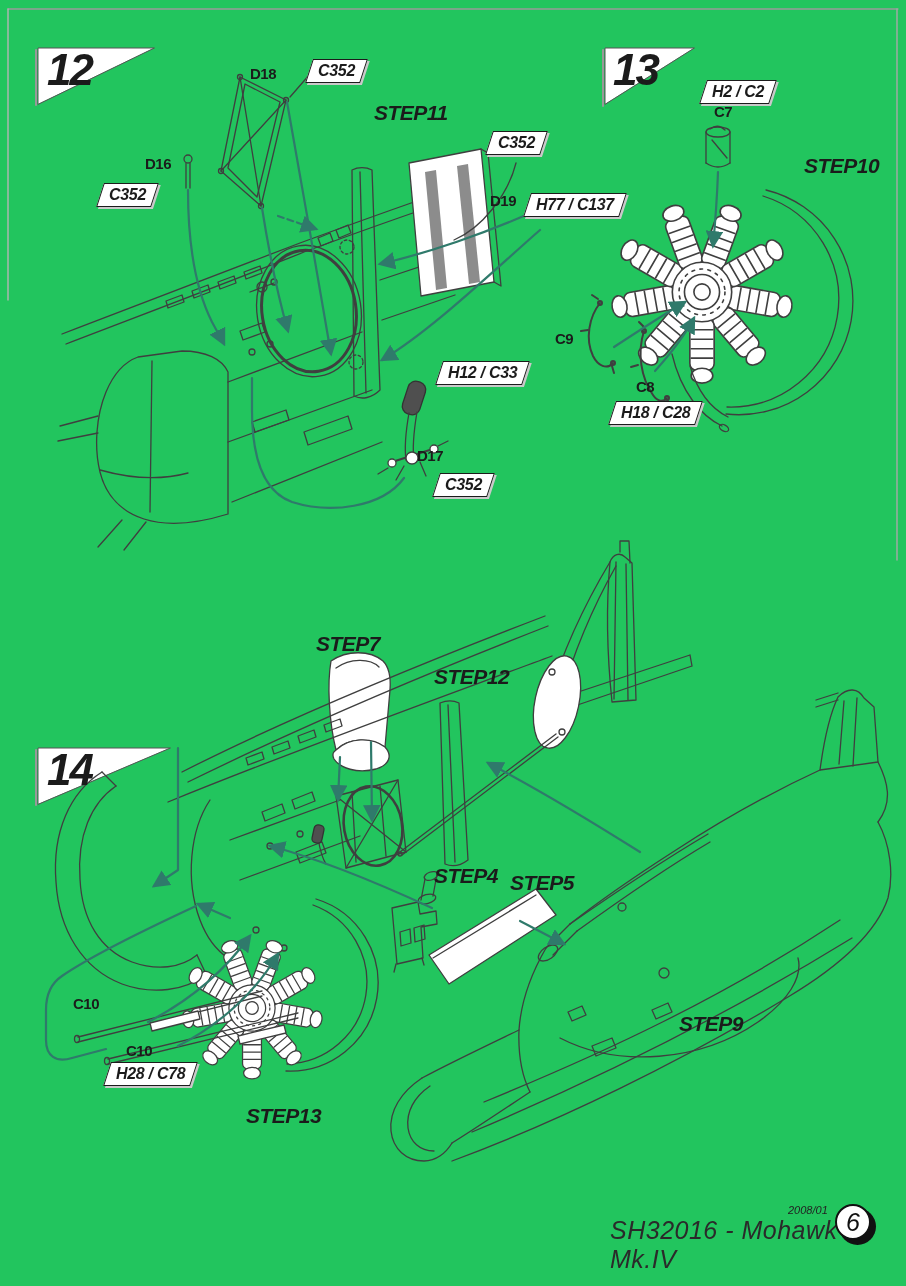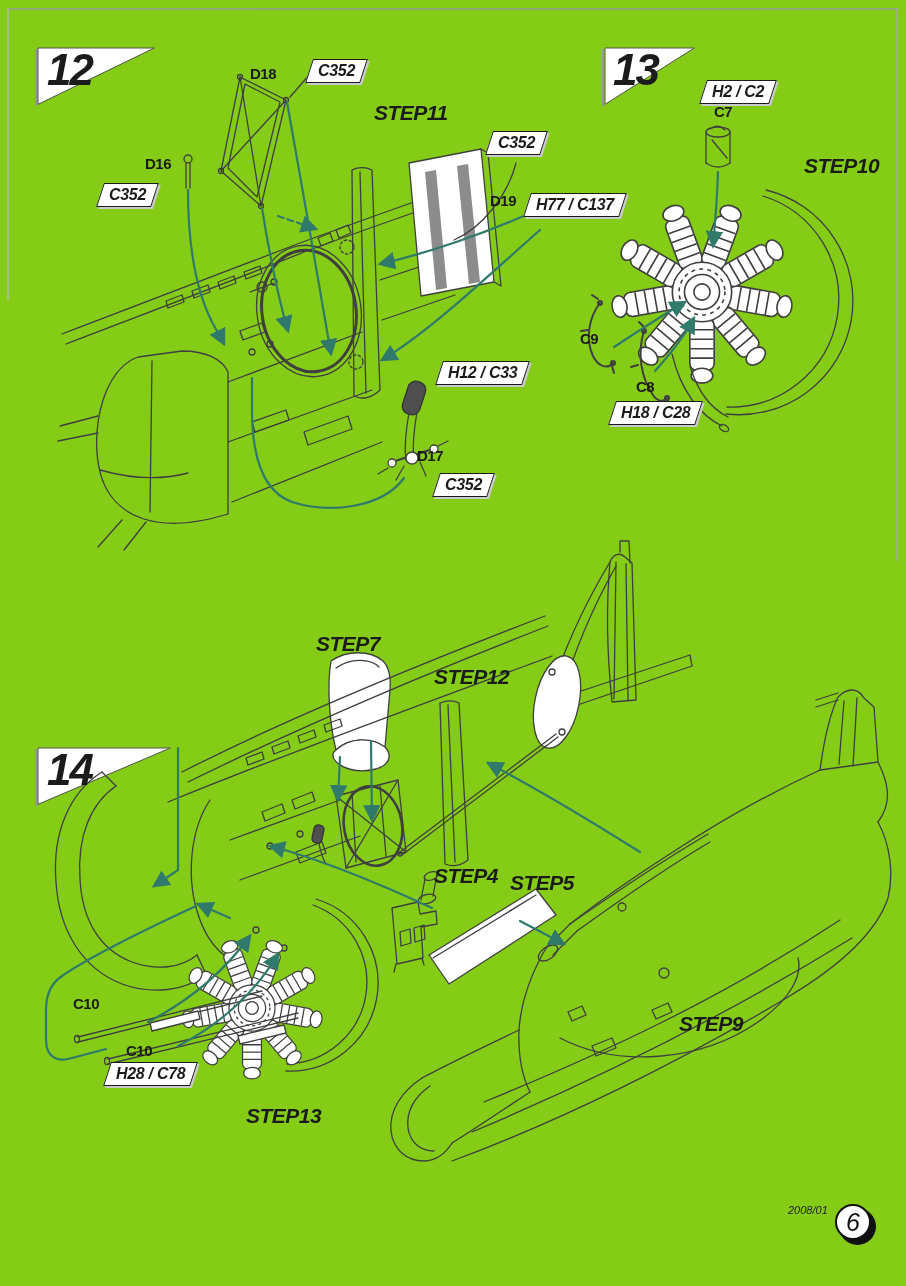--- a/index.html
+++ b/index.html
@@ -1,16 +1,16 @@
 <!DOCTYPE html>
 <html><head>
 <meta charset="utf-8">
 <style>
   html,body{margin:0;padding:0;background:#fff}
-  .page{position:relative;width:906px;height:1286px;background:#84cc16;
+  .page{position:relative;width:906px;height:1286px;background:#22c55e;
         font-family:"Liberation Sans",sans-serif;color:#1b1b1b;overflow:hidden}
   svg.art{position:absolute;left:0;top:0;display:block}
   .lbl{position:absolute;white-space:nowrap;line-height:1;color:#1b1b1b}
   .part{font-weight:bold;font-size:15px;letter-spacing:-0.5px}
   .step{font-weight:bold;font-style:italic;font-size:21px;letter-spacing:-0.5px}
   .flagnum{font-weight:bold;font-style:italic;font-size:44px;letter-spacing:-2px}
   .callout{position:absolute;height:22px;border:1.6px solid #1b1b1b;background:#fff;
            transform:skewX(-18deg);box-shadow:2.5px 2px 0 #c9c9c9;
            display:flex;align-items:center;justify-content:center;padding:0 8px;z-index:3}
   .callout>span{transform:skewX(18deg);font-weight:bold;font-style:italic;
@@ -324,38 +324,39 @@
 <div class="callout" style="left:436px;top:473px">
       <span>C352</span>
     </div>
 
 <div class="lbl flagnum" style="left:613px;top:48px">13</div>
 <div class="callout" style="left:703px;top:80px">
       <span>H2 / C2</span>
     </div>
 <div class="lbl part" style="left:714px;top:104px">C7</div>
 <div class="lbl step" style="left:804px;top:155px">STEP10</div>
-<div class="lbl part" style="left:580px;top:331px">C9</div>
+<div class="lbl part" style="left:555px;top:331px">C9</div>
 <div class="lbl part" style="left:636px;top:379px">C8</div>
 <div class="callout" style="left:612px;top:401px">
       <span>H18 / C28</span>
     </div>
 
 <div class="lbl flagnum" style="left:47px;top:748px">14</div>
 <div class="lbl step" style="left:316px;top:633px">STEP7</div>
 <div class="lbl step" style="left:434px;top:666px">STEP12</div>
 <div class="lbl step" style="left:434px;top:865px">STEP4</div>
 <div class="lbl step" style="left:510px;top:872px">STEP5</div>
 <div class="lbl step" style="left:679px;top:1013px">STEP9</div>
 <div class="lbl step" style="left:246px;top:1105px">STEP13</div>
 <div class="lbl part" style="left:73px;top:996px">C10</div>
 <div class="lbl part" style="left:126px;top:1043px">C10</div>
 <div class="callout" style="left:107px;top:1062px">
       <span>H28 / C78</span>
     </div>
 
 <div class="footer-date" style="left:788px;top:1204px">2008/01</div>
+<div class="footer-title" style="left:610px;top:1216px">SH32016 - Mohawk Mk.IV</div>
 <div class="pagenum">
   <div class="shadow"></div>
   <div class="face">6</div>
 </div>
 
 </div>
 
 </body></html>

